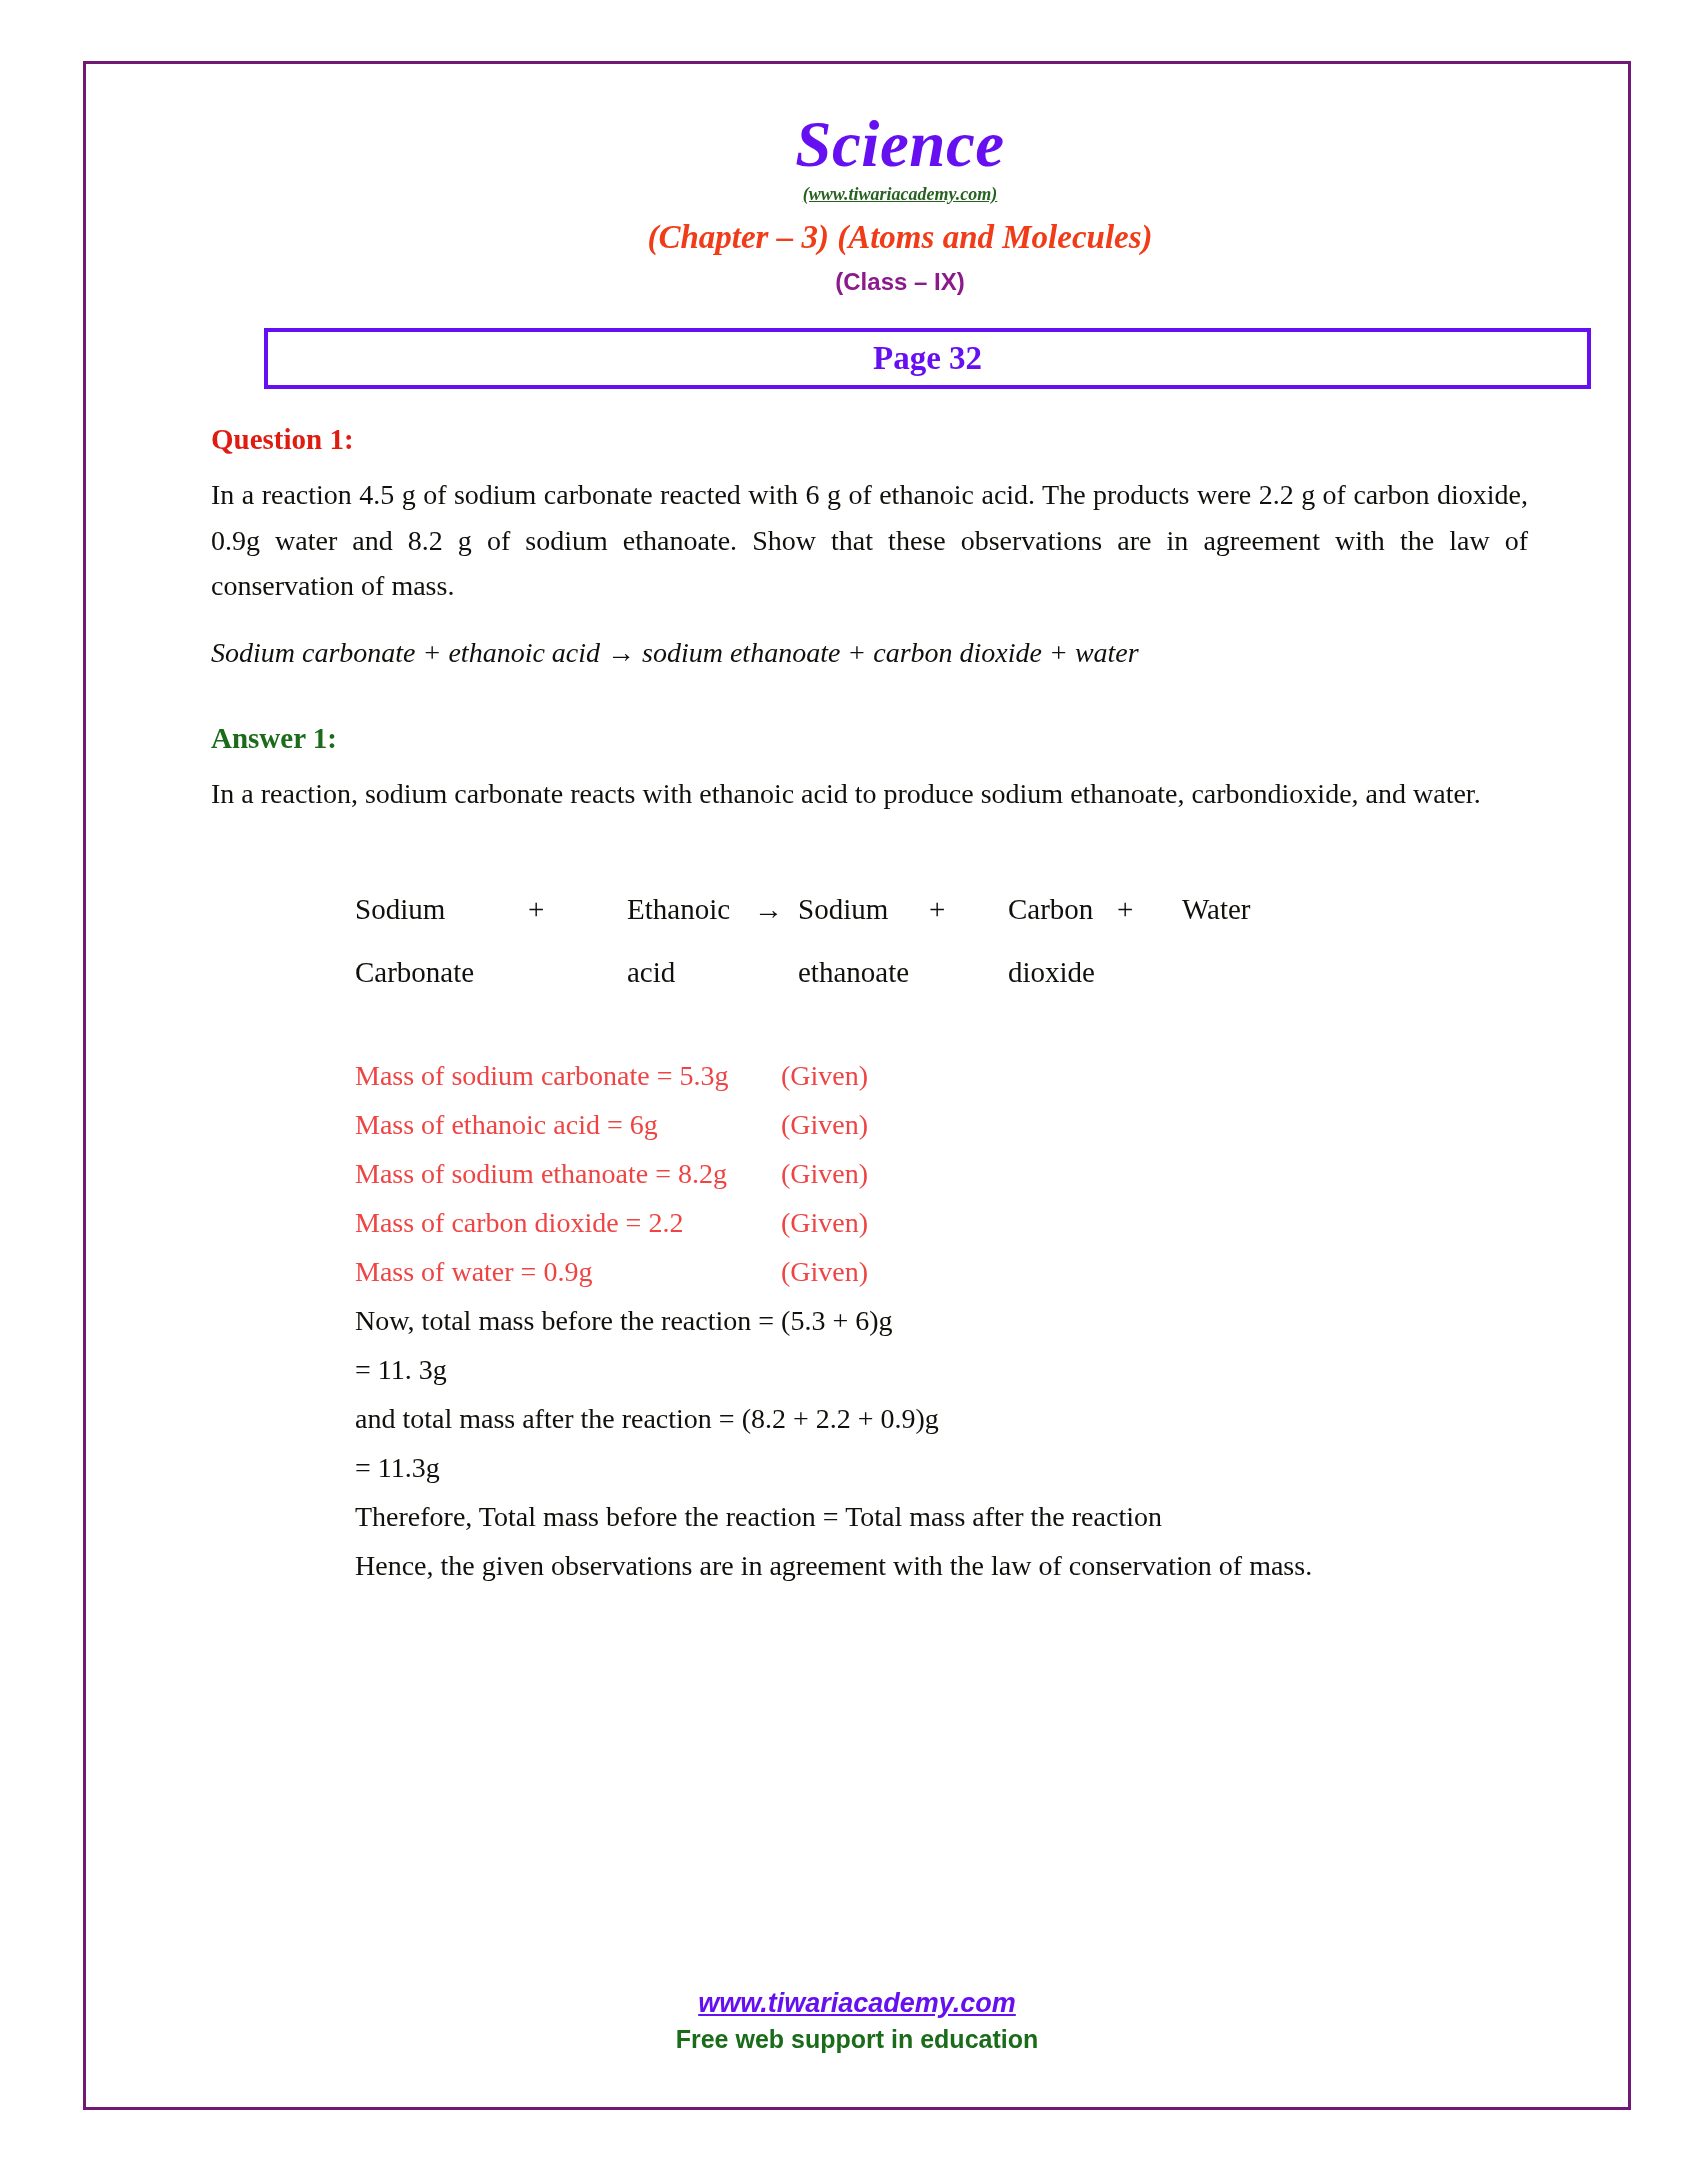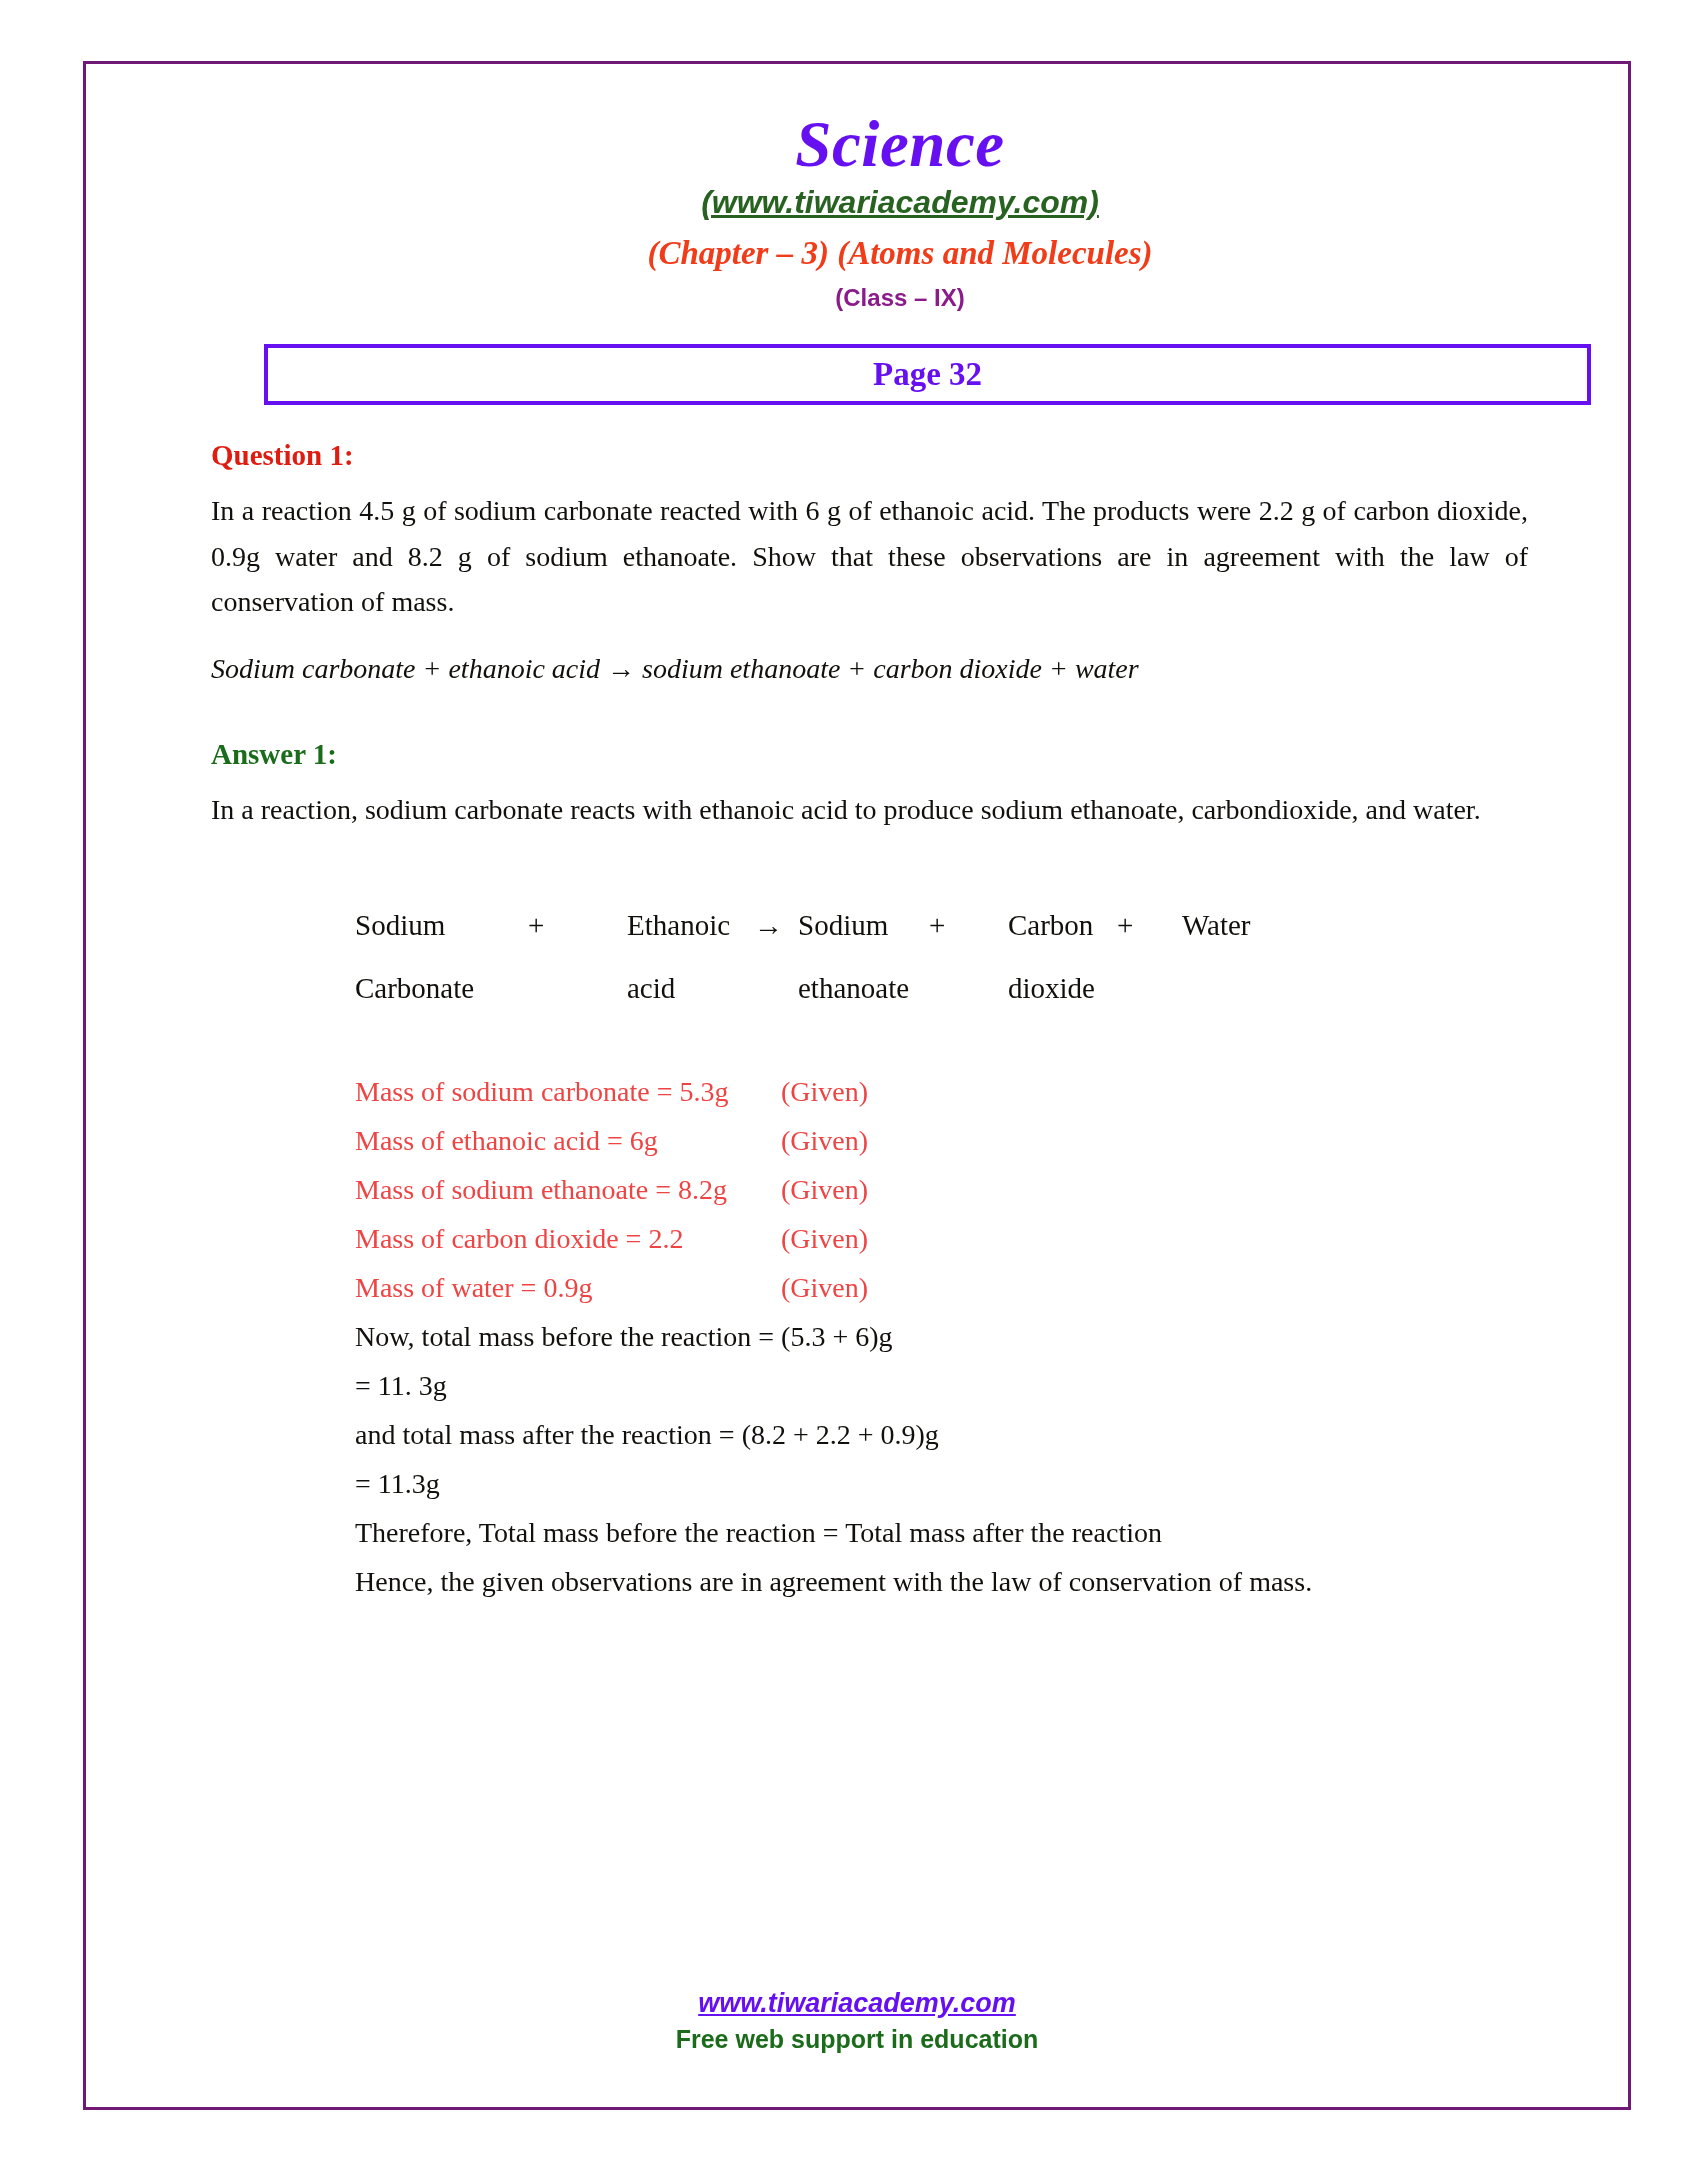--- a/index.html
+++ b/index.html
@@ -51,27 +51,27 @@
     font-weight: bold;
     font-style: italic;
     color: #6610f2;
     line-height: 1.05;
     letter-spacing: 0.5px;
     margin-top: 36px;
     font-family: "Liberation Serif", "DejaVu Serif", serif;
   }
   .hdr-site {
     text-align: center;
-    font-size: 32px;
+    font-size: 18px;
     font-weight: bold;
     font-style: italic;
     color: #276221;
     text-decoration: underline;
     margin-top: 6px;
-    font-family: Liberation Sans, sans-serif;
+    font-family: Liberation Serif, serif;
   }
   .hdr-chapter {
     text-align: center;
     font-size: 33px;
     font-weight: bold;
     font-style: italic;
     color: #f03c18;
     margin-top: 14px;
     font-family: "Liberation Serif", "DejaVu Serif", serif;
   }

